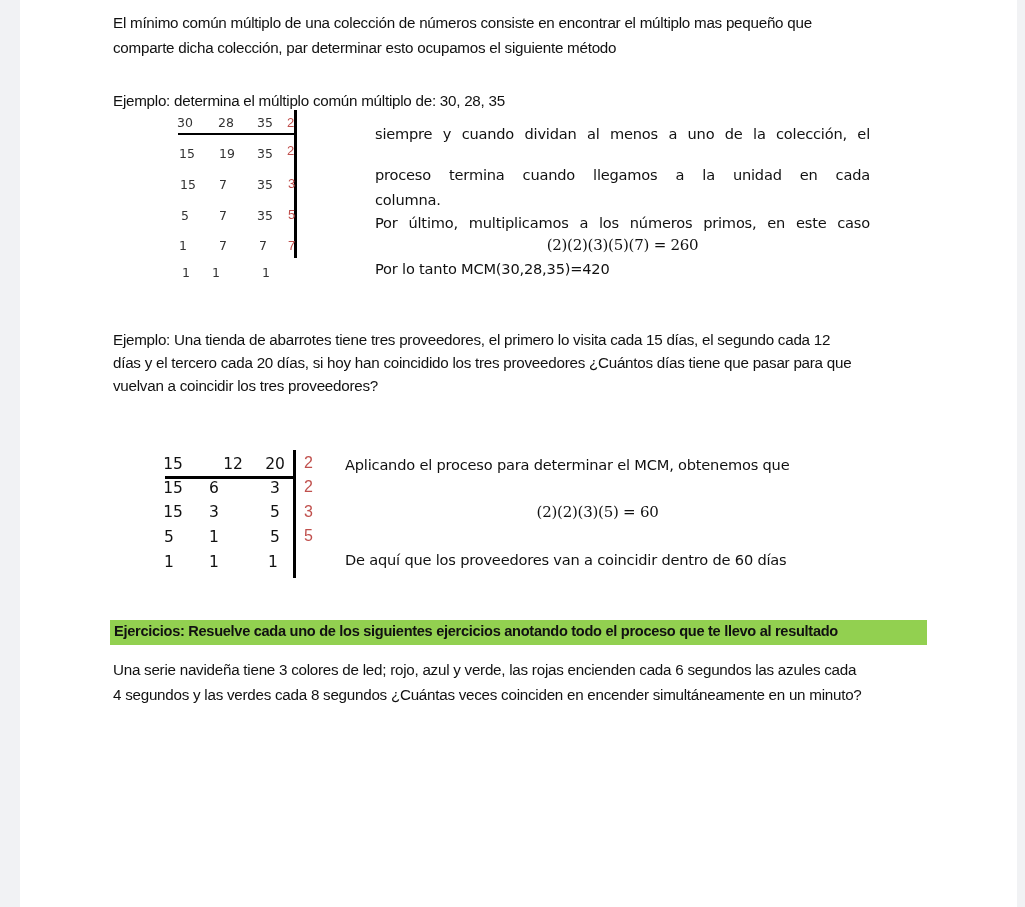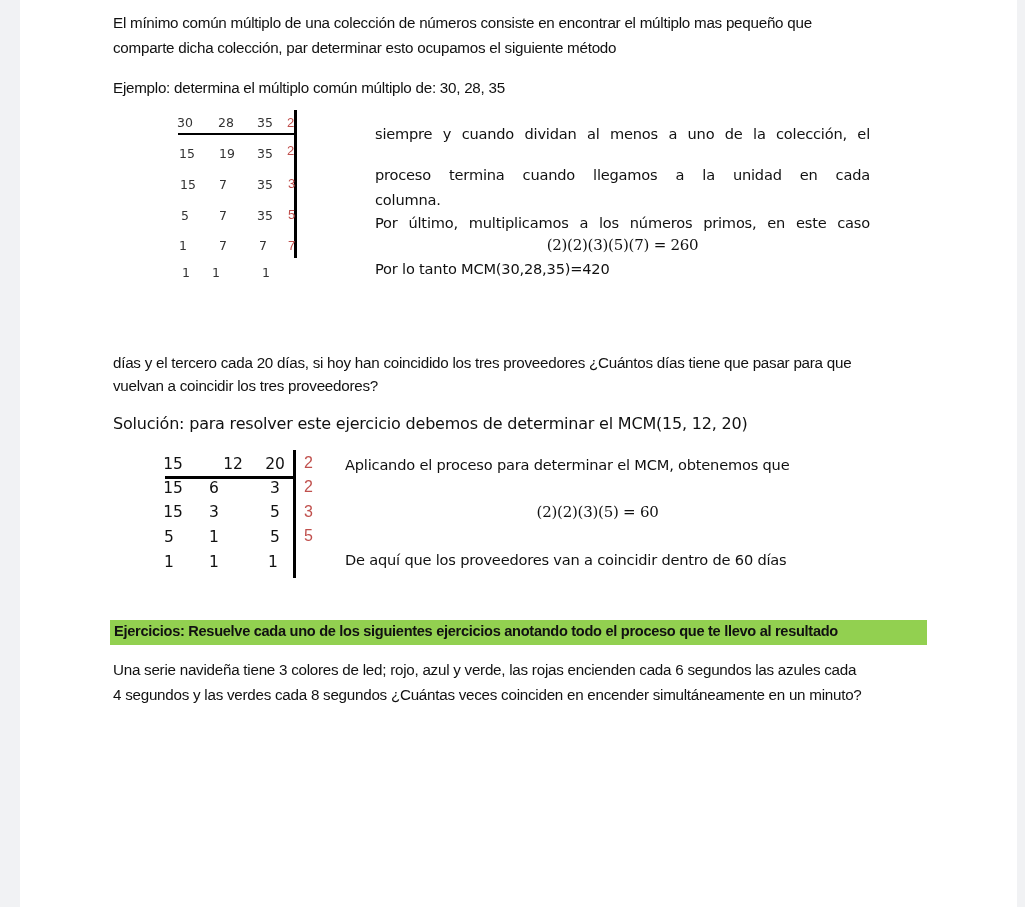--- a/index.html
+++ b/index.html
@@ -59,21 +59,21 @@
   }
 </style>
 </head>
 <body>
 
 <div class="page">
 
   <div class="p" style="top:35px">comparte dicha colección, par determinar esto ocupamos el siguiente método</div>
   <div class="p" style="top:10px">El mínimo común múltiplo de una colección de números consiste en encontrar el múltiplo mas pequeño que</div>
 
-  <div class="p" style="top:75px">Ejemplo: determina el múltiplo común múltiplo de: 30, 28, 35</div>
+  <div class="p" style="top:88px">Ejemplo: determina el múltiplo común múltiplo de: 30, 28, 35</div>
 
   <div class="divtab t1" style="left:0; top:0;">
     <div class="hline" style="left:158px; top:133px; width:118px; height:2px;"></div>
     <div class="vline" style="left:274px; top:110px; width:2.5px; height:148px;"></div>
 
     <div class="cell" style="left:152px; top:115px">30</div>
     <div class="cell" style="left:193px; top:115px">28</div>
     <div class="cell" style="left:232px; top:115px">35</div>
 
     <div class="cell" style="left:154px; top:146px">15</div>
@@ -103,24 +103,24 @@
     <div class="prime" style="left:268px; top:238px">7</div>
   </div>
 
   <div class="p comic just" style="left:355px; top:121px; width:495px; text-align-last: justify;">siempre y cuando dividan al menos a uno de la colección, el</div>
   <div class="p comic just" style="left:355px; top:162px; width:495px; text-align-last: justify;">proceso termina cuando llegamos a la unidad en cada</div>
   <div class="p comic" style="left:355px; top:187px;">columna.</div>
   <div class="p comic just" style="left:355px; top:210px; width:495px; text-align-last: justify;">Por último, multiplicamos a los números primos, en este caso</div>
   <div class="p math" style="left:355px; top:233px; width:495px; text-align:center;">(2)(2)(3)(5)(7) = 260</div>
   <div class="p comic" style="left:355px; top:256px;">Por lo tanto MCM(30,28,35)=420</div>
 
+  <div class="p" style="top:327px">Ejemplo: Una tienda de abarrotes tiene tres proveedores, el primero lo visita cada 15 días, el segundo cada 12</div>
   <div class="p" style="top:350px">días y el tercero cada 20 días, si hoy han coincidido los tres proveedores ¿Cuántos días tiene que pasar para que</div>
   <div class="p" style="top:373px">vuelvan a coincidir los tres proveedores?</div>
 
-  <div class="p comic" style="top:411px; font-size:16px;">Solución: para resolver este ejercicio debemos de determinar el MCM(15, 12, 20)</div>
 
   <div class="divtab t2" style="left:0; top:0;">
     <div class="hline" style="left:145px; top:476px; width:130px; height:2.5px;"></div>
     <div class="vline" style="left:273px; top:450px; width:3px; height:128px;"></div>
 
     <div class="cell" style="left:140px; top:455px">15</div>
     <div class="cell" style="left:200px; top:455px">12</div>
     <div class="cell" style="left:242px; top:455px">20</div>
 
     <div class="cell" style="left:140px; top:479px">15</div>

